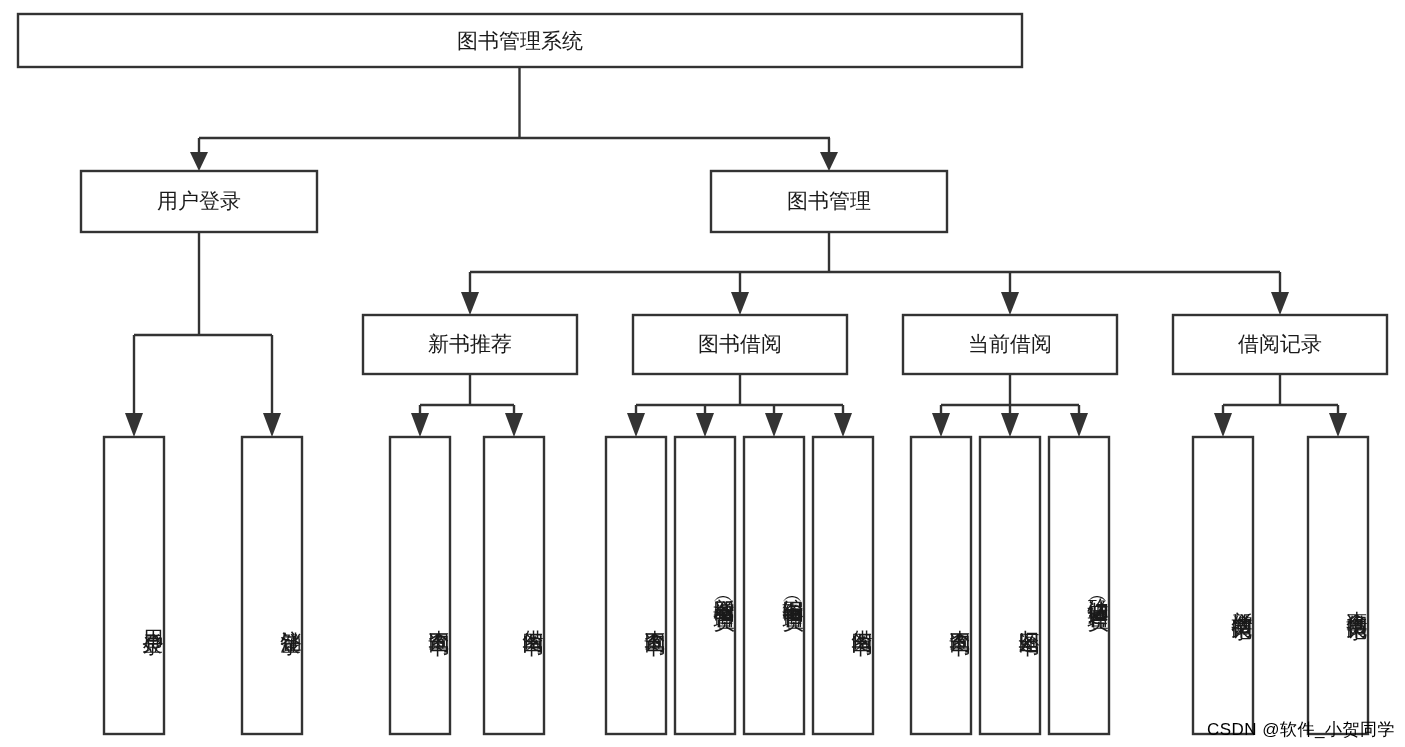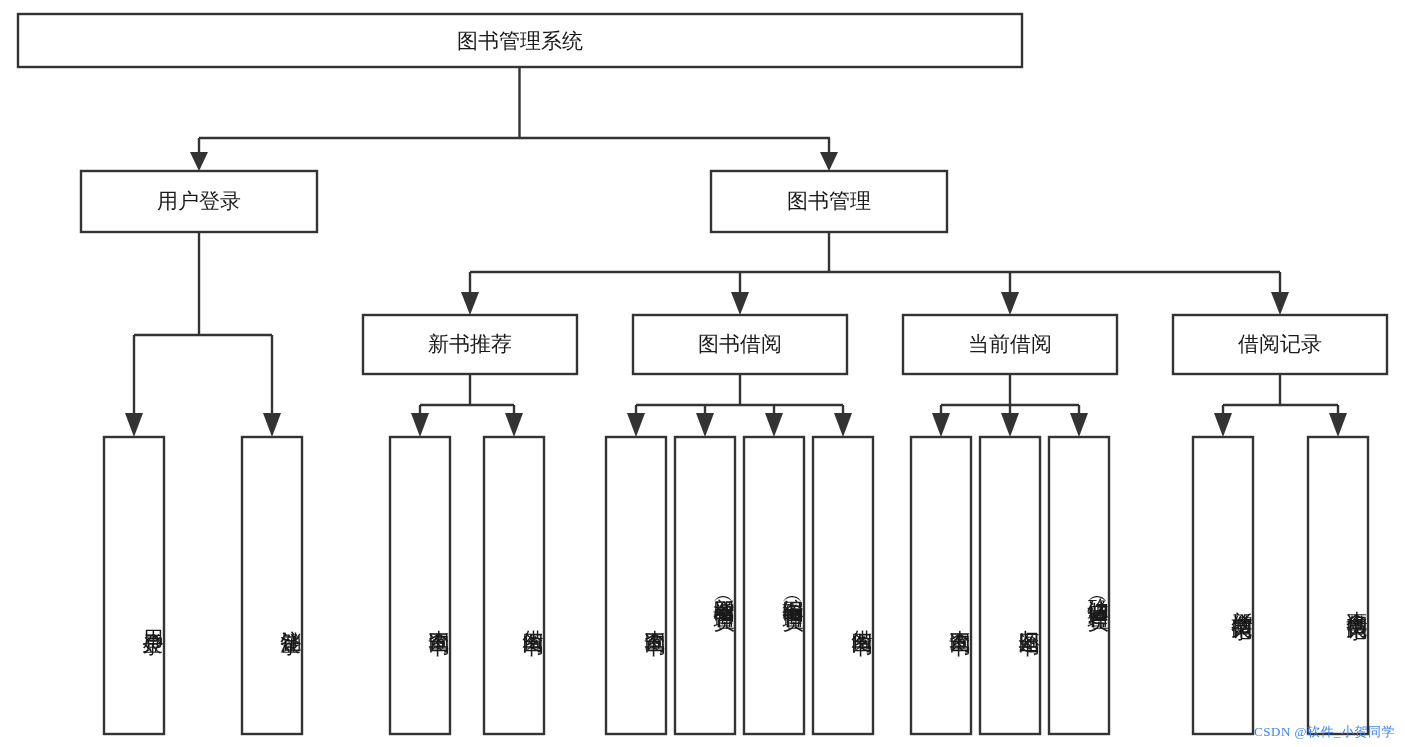--- a/index.html
+++ b/index.html
@@ -60,23 +60,23 @@
     display: flex;
     align-items: flex-start;
     justify-content: center;
     white-space: nowrap;
     pointer-events: none;
   }
   .watermark {
     position: absolute;
     right: 10px;
     bottom: 6px;
-    font-family: Liberation Serif, serif;
-    font-size: 13px;
-    color: #3b82f6;
+    font-family: Liberation Sans, sans-serif;
+    font-size: 17px;
+    color: #000000;
     white-space: nowrap;
     letter-spacing: 0.5px;
   }
 </style>
 </head>
 <body>
 
 <div id="diagram-root">
 
   <svg class="diagram-canvas" viewBox="0 0 1405 747" xmlns="http://www.w3.org/2000/svg">

